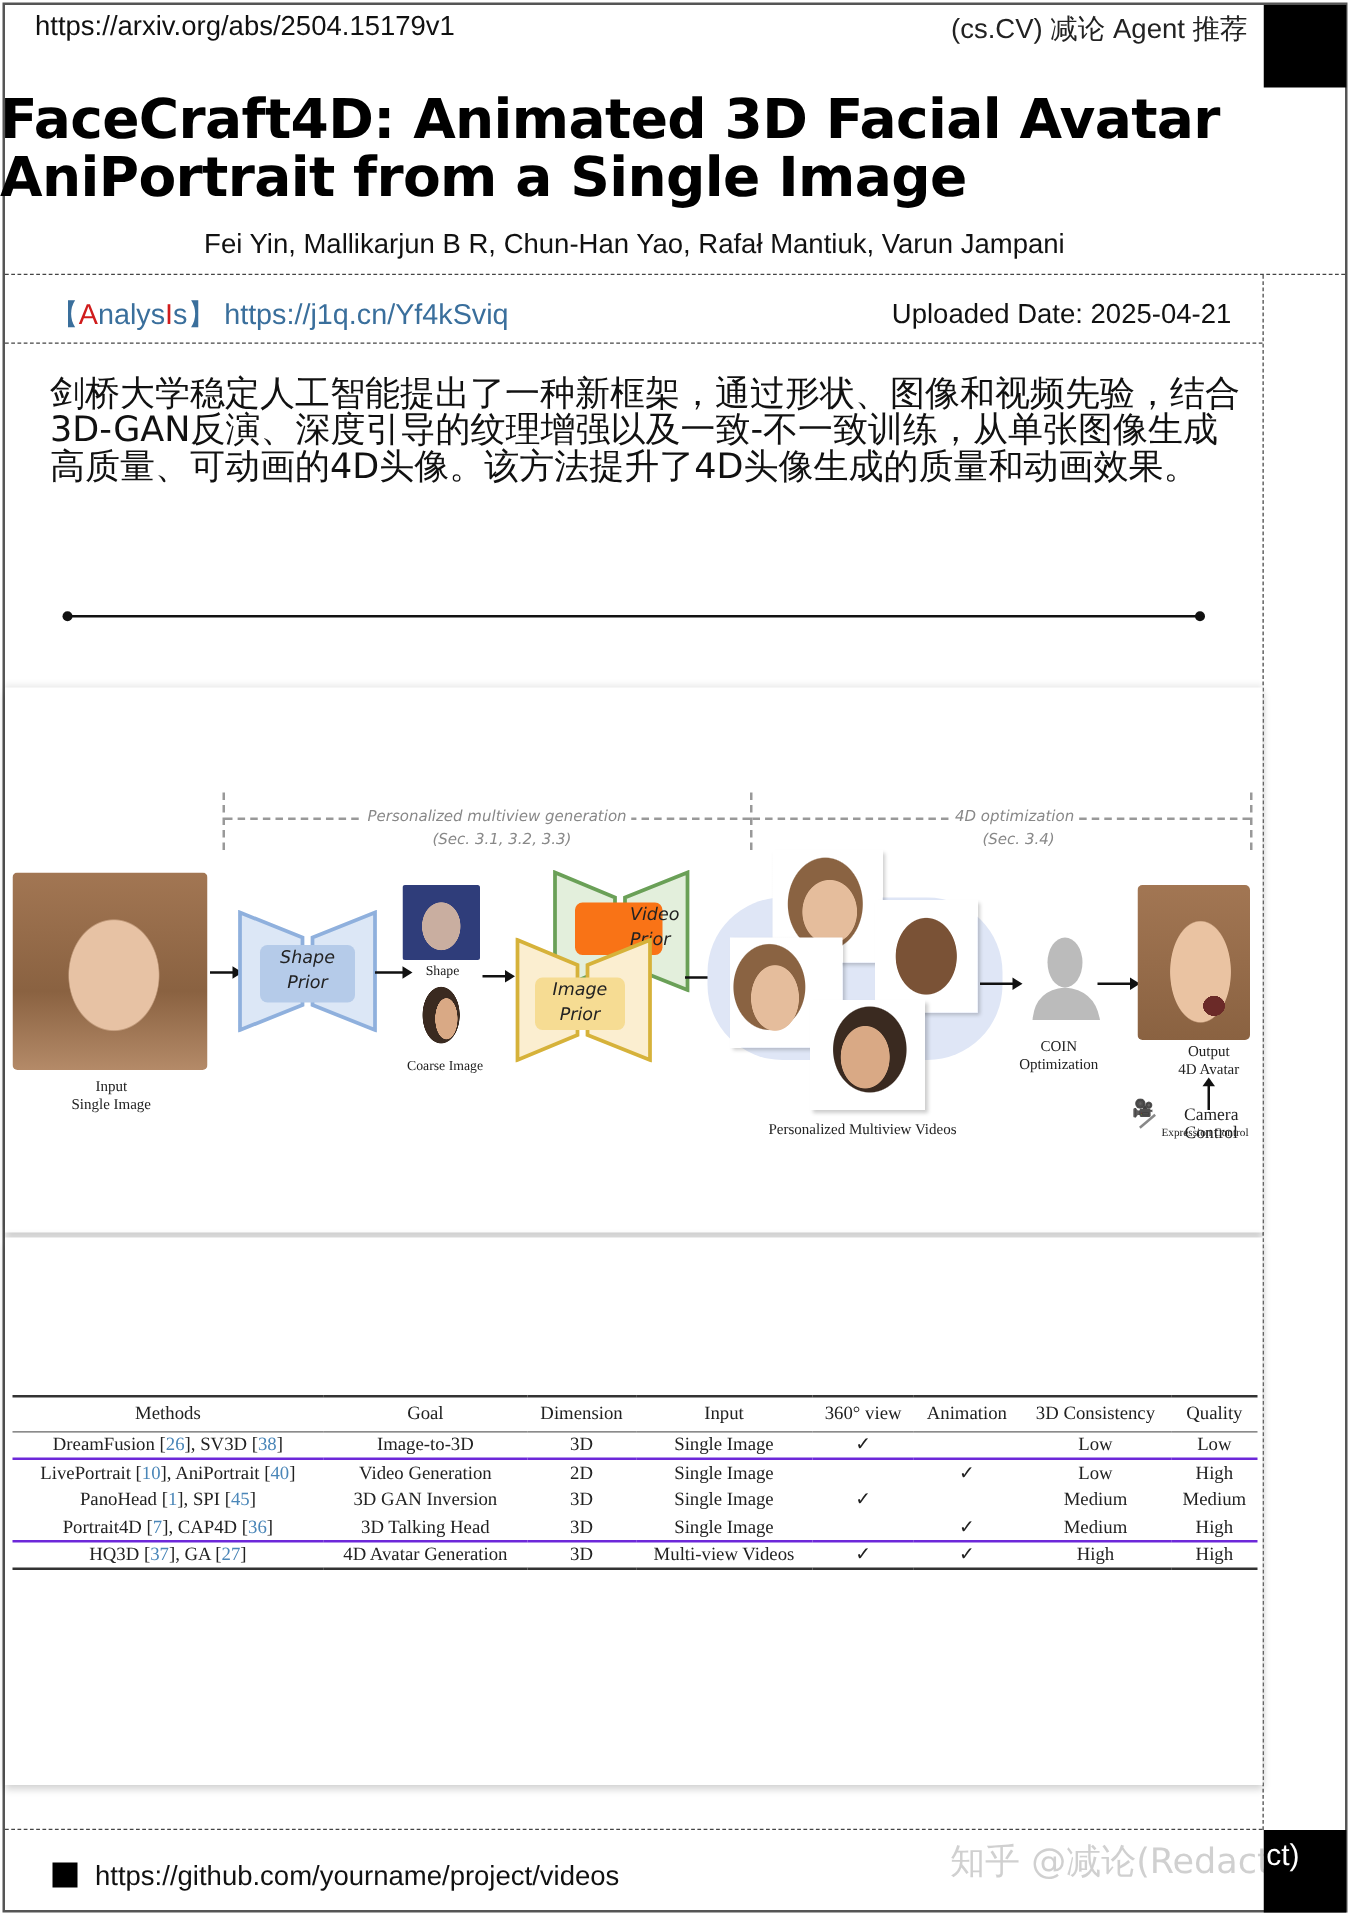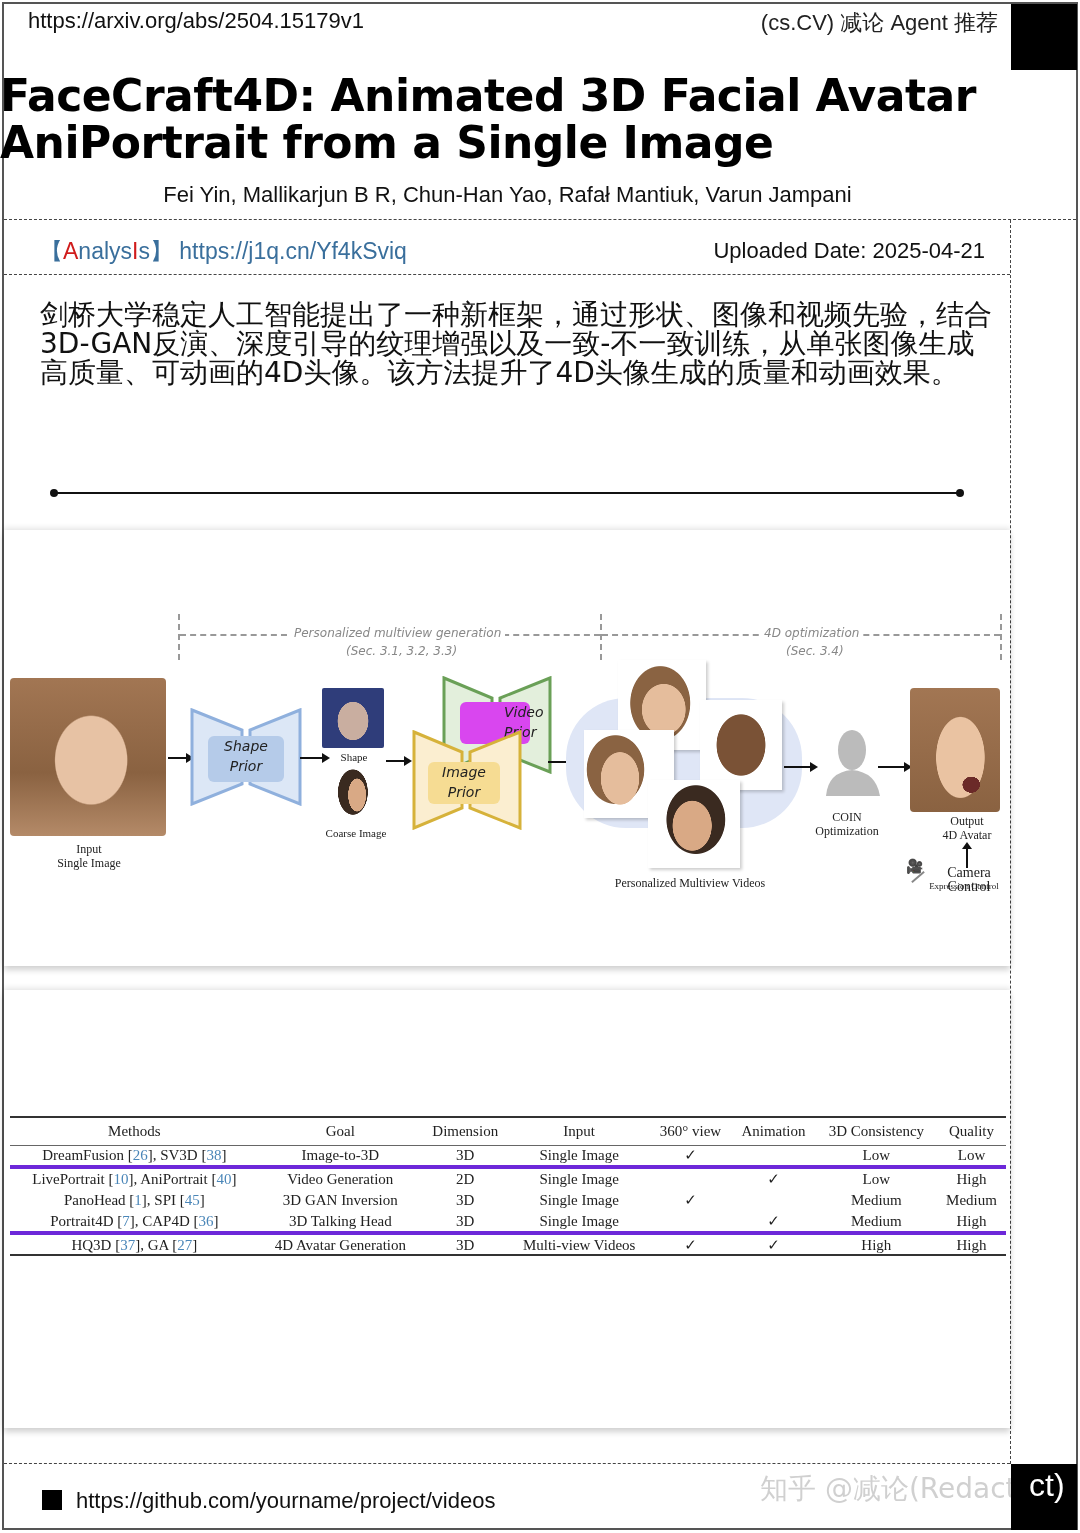--- a/index.html
+++ b/index.html
@@ -1,21 +1,21 @@
 <!DOCTYPE html>
 <html><head>
 <meta charset="utf-8">
 <style>
   * { box-sizing: border-box; margin: 0; padding: 0; }
   html, body { width: 1080px; height: 1533px; background: #fff; overflow: hidden; }
   body { position: relative; font-family: "Liberation Sans", sans-serif; color: #111; }
 
   .frame { position: absolute; left: 2px; top: 2px; width: 1076px; height: 1528px; border: 2px solid #555; }
   .black-tab-top { position: absolute; left: 1011px; top: 4px; width: 66px; height: 66px; background: #000; }
-  .black-tab-bottom { position: absolute; left: 1011px; top: 1464px; width: 66px; height: 66px; background: #000; color: #fff; font-size: 32px; line-height: 42px; padding-left: 18px; padding-top: 0px; }
+  .black-tab-bottom { position: absolute; left: 1011px; top: 1464px; width: 66px; height: 66px; background: #000; color: #fff; font-size: 24px; line-height: 42px; padding-left: 2px; padding-top: 0px; }
   .vline-dotted { position: absolute; left: 1010px; width: 0; border-left: 1px dashed #444; }
 
   .url-top { position: absolute; left: 28px; top: 8px; font-size: 22px; color: #111; }
   .tag-top { position: absolute; right: 82px; top: 8px; font-size: 22px; color: #222; }
 
   .title { position: absolute; left: 0; width: 1015px; top: 72px; text-align: left; font-family: "DejaVu Sans", sans-serif; font-weight: bold; font-size: 44px; line-height: 47px; letter-spacing: -0.5px; color: #000; }
   .authors { position: absolute; left: 0; width: 1015px; top: 182px; text-align: center; font-size: 22px; color: #111; }
 
   .hr-dotted { position: absolute; left: 4px; width: 1072px; border-top: 1px dashed #444; }
 
@@ -25,39 +25,39 @@
   .upload-date { position: absolute; right: 95px; top: 238px; font-size: 22px; color: #111; }
 
   .summary { position: absolute; left: 40px; top: 300px; width: 955px; font-family: "DejaVu Sans", sans-serif; font-size: 28px; line-height: 29px; color: #111; }
 
   .divider { position: absolute; left: 54px; top: 492px; width: 906px; height: 2px; background: #111; }
   .divider::before, .divider::after { content: ""; position: absolute; top: -3px; width: 8px; height: 8px; border-radius: 50%; background: #111; }
   .divider::before { left: -4px; }
   .divider::after { right: -4px; }
 
   .panel { position: absolute; left: 4px; width: 1006px; background: #fff; box-shadow: 0 4px 6px rgba(0,0,0,0.18), 0 -3px 5px rgba(0,0,0,0.08); }
-  .panel-fig { top: 530px; height: 436px; }
+  .panel-fig { top: 550px; height: 436px; }
   .panel-table { top: 990px; height: 438px; }
 
   
   .fig { position: absolute; left: 0; top: 0; width: 1006px; height: 436px; font-family: "Liberation Serif", serif; }
   .sec-label { position: absolute; font-family: "DejaVu Sans", sans-serif; font-style: italic; font-size: 12px; color: #888; text-align: center; line-height: 18px; background: #fff; padding: 0 4px; }
   .dash-line { position: absolute; top: 104px; height: 0; border-top: 2px dashed #999; }
   .tick { position: absolute; width: 0; border-left: 2px dashed #999; height: 46px; top: 84px; }
   .face { position: absolute; border-radius: 4px; overflow: hidden; }
   .cap { position: absolute; font-size: 12px; color: #222; text-align: center; line-height: 14px; }
   .arrow { position: absolute; height: 2px; background: #111; }
   .arrow::after { content: ""; position: absolute; right: -2px; top: -4px; border-left: 8px solid #111; border-top: 5px solid transparent; border-bottom: 5px solid transparent; }
   .prior-label { position: absolute; font-family: "DejaVu Sans", sans-serif; font-style: italic; font-size: 14px; color: #222; text-align: center; line-height: 20px; border-radius: 6px; }
 
   
   .tbl { position: absolute; left: 6px; top: 126px; width: 996px; border-collapse: collapse; font-family: "Liberation Serif", serif; font-size: 15px; color: #222; }
   .tbl th { font-weight: normal; height: 28px; border-top: 2px solid #333; border-bottom: 1px solid #666; text-align: center; padding: 0 4px; }
   .tbl td { height: 22px; text-align: center; padding: 0 4px; line-height: 18px; }
-  .tbl tr.grp-start td { border-top: 4px solid #6d28d9; }
+  .tbl tr.grp-start td { border-top: 2px solid #6d28d9; }
   .tbl tr.last td { border-bottom: 2px solid #333; }
   .ref { color: #4a86b8; }
 
   .footer-bullet { position: absolute; left: 42px; top: 1490px; width: 20px; height: 20px; background: #000; }
   .footer-url { position: absolute; left: 76px; top: 1488px; font-size: 22px; color: #111; }
   .watermark { position: absolute; left: 760px; top: 1470px; font-size: 28px; color: rgba(150,150,150,0.45); font-family: "DejaVu Sans", sans-serif; }
 </style>
 </head>
 <body>
 
@@ -124,21 +124,21 @@
     <div class="cap" style="left:322px;top:220px;width:56px;font-size:11px;">Shape</div>
     <div class="face" style="left:330px;top:236px;width:42px;height:58px;background:radial-gradient(ellipse 30% 40% at 55% 50%, #d9a985 0 70%, transparent 72%), radial-gradient(ellipse 50% 55% at 45% 45%, #3a2a20 0 70%, #fff 72%);"></div>
     <div class="cap" style="left:312px;top:296px;width:80px;font-size:11px;">Coarse Image</div>
 
     <div class="arrow" style="left:382px;top:230px;width:24px;"></div>
 
     <svg style="position:absolute;left:438px;top:146px;" width="110" height="98">
       <polygon points="2,2 50,22 50,76 2,96" fill="#e3efdc" stroke="#6aa057" stroke-width="3"></polygon>
       <polygon points="108,2 58,22 58,76 108,96" fill="#e3efdc" stroke="#6aa057" stroke-width="3"></polygon>
     </svg>
-    <div class="prior-label" style="left:456px;top:172px;width:70px;height:42px;background:#d946ef;padding-left:44px;">
+    <div class="prior-label" style="left:456px;top:172px;width:70px;height:42px;background:#f97316;padding-left:44px;">
       <div>Video</div>
       <div>Prior</div>
     </div>
 
     <svg style="position:absolute;left:408px;top:200px;" width="110" height="100">
       <polygon points="2,2 50,22 50,78 2,98" fill="#fbeed0" stroke="#d6b23a" stroke-width="3"></polygon>
       <polygon points="108,2 58,22 58,78 108,98" fill="#fbeed0" stroke="#d6b23a" stroke-width="3"></polygon>
     </svg>
     <div class="prior-label" style="left:424px;top:232px;width:72px;height:42px;background:#f6dc93;">
       <div>Image</div>

